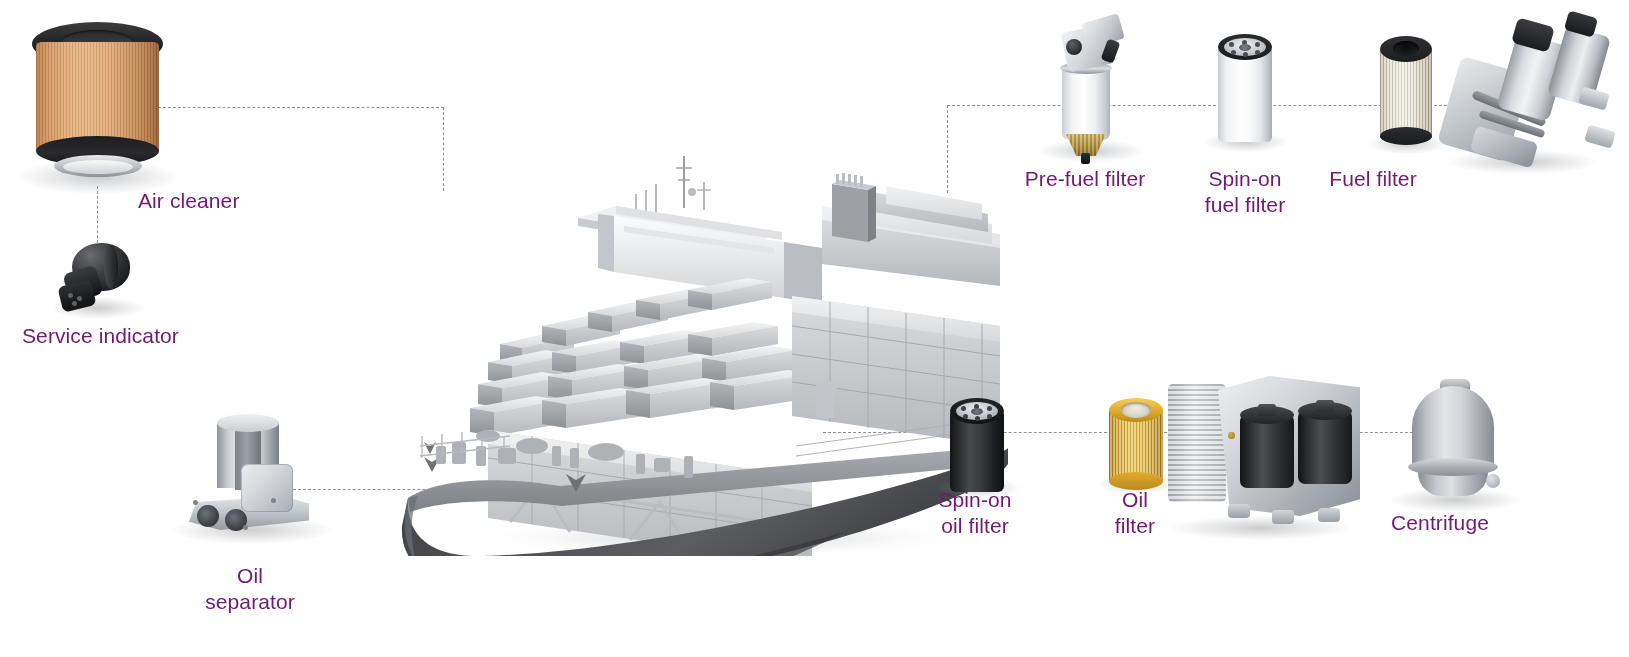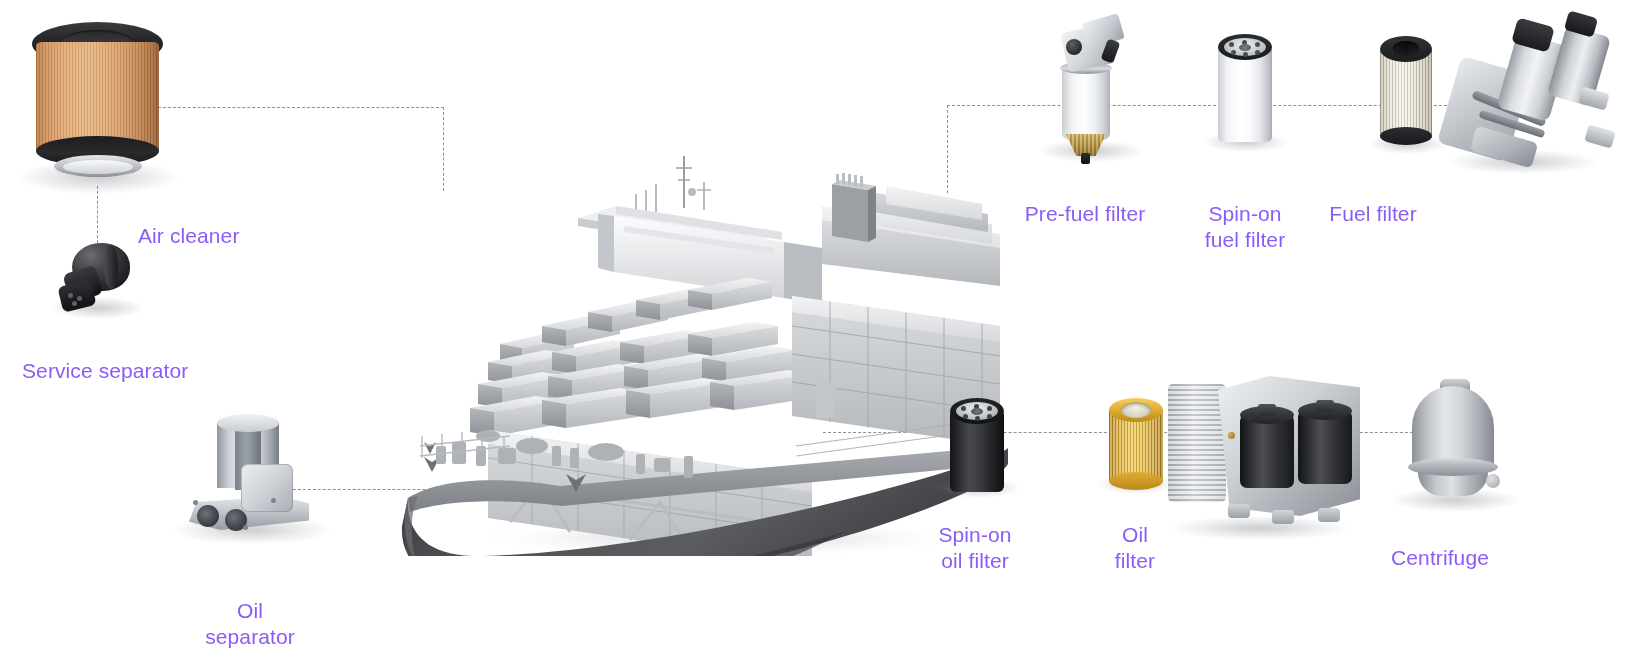--- a/index.html
+++ b/index.html
@@ -20,26 +20,25 @@
     border-top:1px dashed #8d9096;
     height:0;
   }
   .conn.v{
     border-left:1px dashed #8d9096;
     width:0;
   }
   
   .label{
     position:absolute;
-    color:#8b5cf6;
+    color:#701a75;
     font-size:21px;
     line-height:26px;
     white-space:pre-line;
     letter-spacing:.1px;
-    margin-top:35px;
   }
   .label.center{text-align:center;transform:translateX(-50%);}
   
   .part{position:absolute;}
   .shadow{
     position:absolute;
     border-radius:50%;
     background:radial-gradient(ellipse at center, rgba(120,125,132,.38) 0%, rgba(140,145,152,.16) 45%, rgba(255,255,255,0) 72%);
     pointer-events:none;
   }
@@ -640,21 +639,21 @@
   <div class="shadow" style="left:52px;top:297px;width:92px;height:22px;"></div>
   <div class="part" id="service-indicator">
     <div class="si-head"></div>
     <div class="si-band"></div>
     <div class="si-neck"></div>
     <div class="si-plug"></div>
     <div class="si-pin" style="left:8px;top:50px;"></div>
     <div class="si-pin" style="left:17px;top:53px;"></div>
     <div class="si-pin" style="left:12px;top:58px;"></div>
   </div>
-  <div class="label" style="left:22px;top:323px;">Service separator</div>
+  <div class="label" style="left:22px;top:323px;">Service indicator</div>
 
   <div class="shadow" style="left:172px;top:516px;width:160px;height:28px;"></div>
   <div class="part" id="oil-separator">
     <div class="os-cyl"></div>
     <div class="os-cyl-in"></div>
     <div class="os-top"></div>
     <div class="os-base"></div>
     <div class="os-box"></div>
     <div class="os-port" style="left:14px;top:97px;"></div>
     <div class="os-port" style="left:42px;top:101px;"></div>

